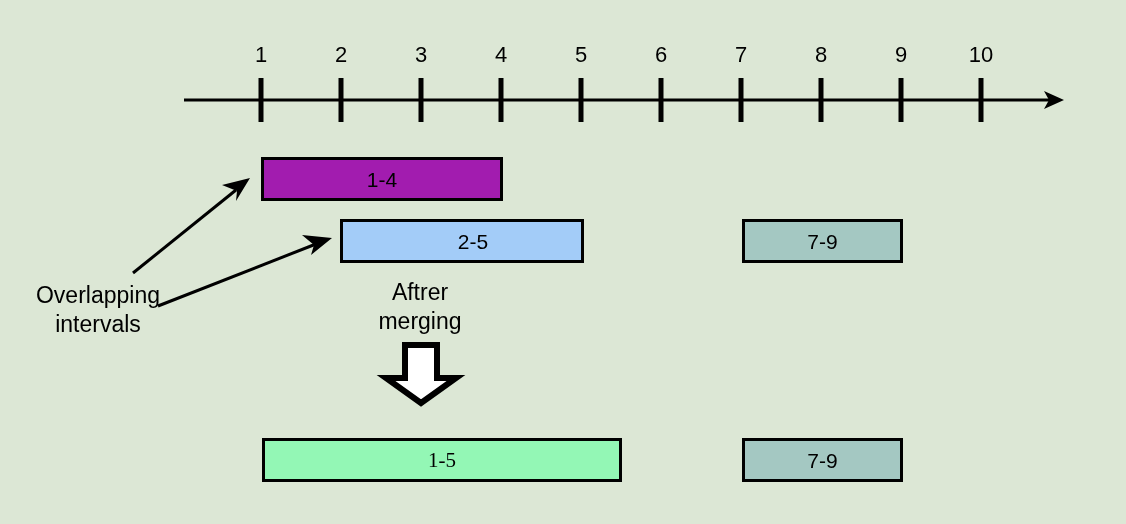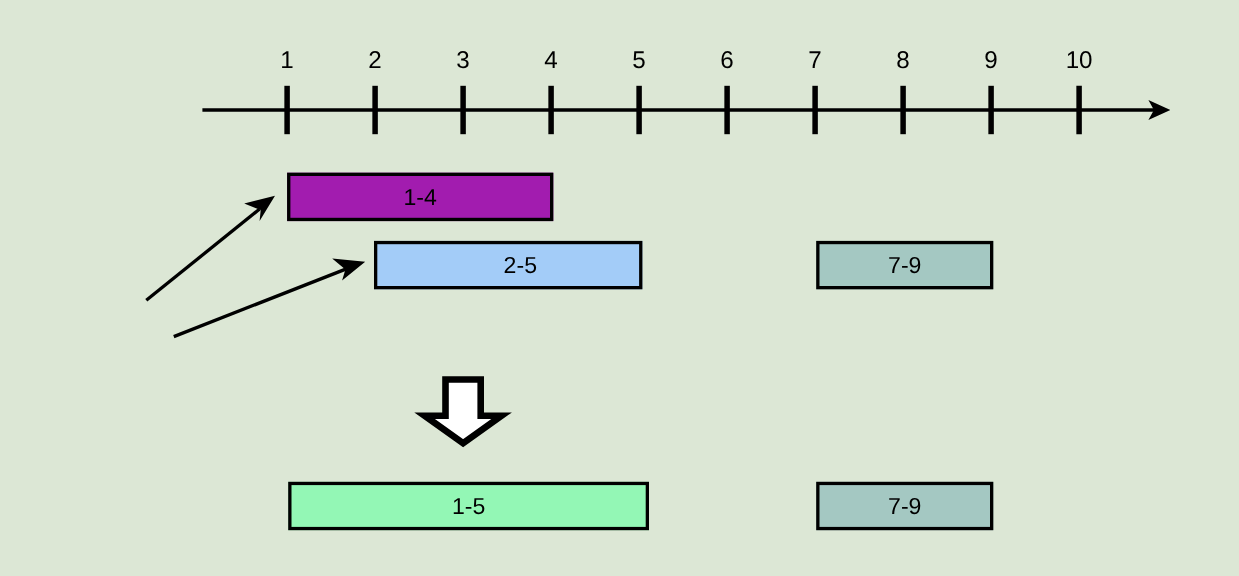--- a/index.html
+++ b/index.html
@@ -118,19 +118,23 @@
   <div class="tick-label" style="left:801px; top:42px;">8</div>
   <div class="tick-label" style="left:881px; top:42px;">9</div>
   <div class="tick-label" style="left:961px; top:42px;text-align:center;">10</div>
 
   <div class="interval-bar" style="left:261px; top:157px; width:242px; height:44px; background:#a21caf;">1-4</div>
 
   <div class="interval-bar" style="left:340px; top:219px; width:244px; height:44px; background:#a3ccf8;padding-left:22px;">2-5</div>
 
   <div class="interval-bar" style="left:742px; top:219px; width:161px; height:44px; background:#a4c8c2;">7-9</div>
 
-  <div class="interval-bar" style="left:262px; top:438px; width:328px; height:44px; background:#93f7b5;">1-5</div>
+  <div class="interval-bar" style="left:262px; top:438px; width:360px; height:44px; background:#93f7b5;font-family:Liberation Serif, serif;">1-5</div>
 
   <div class="interval-bar" style="left:742px; top:438px; width:161px; height:44px; background:#a4c8c2;">7-9</div>
 
+  <div class="annotation" id="overlap-annotation">Overlapping
+intervals</div>
 
+  <div class="annotation" id="merge-annotation">Aftrer
+merging</div>
 
 </div>
 
 </body></html>

